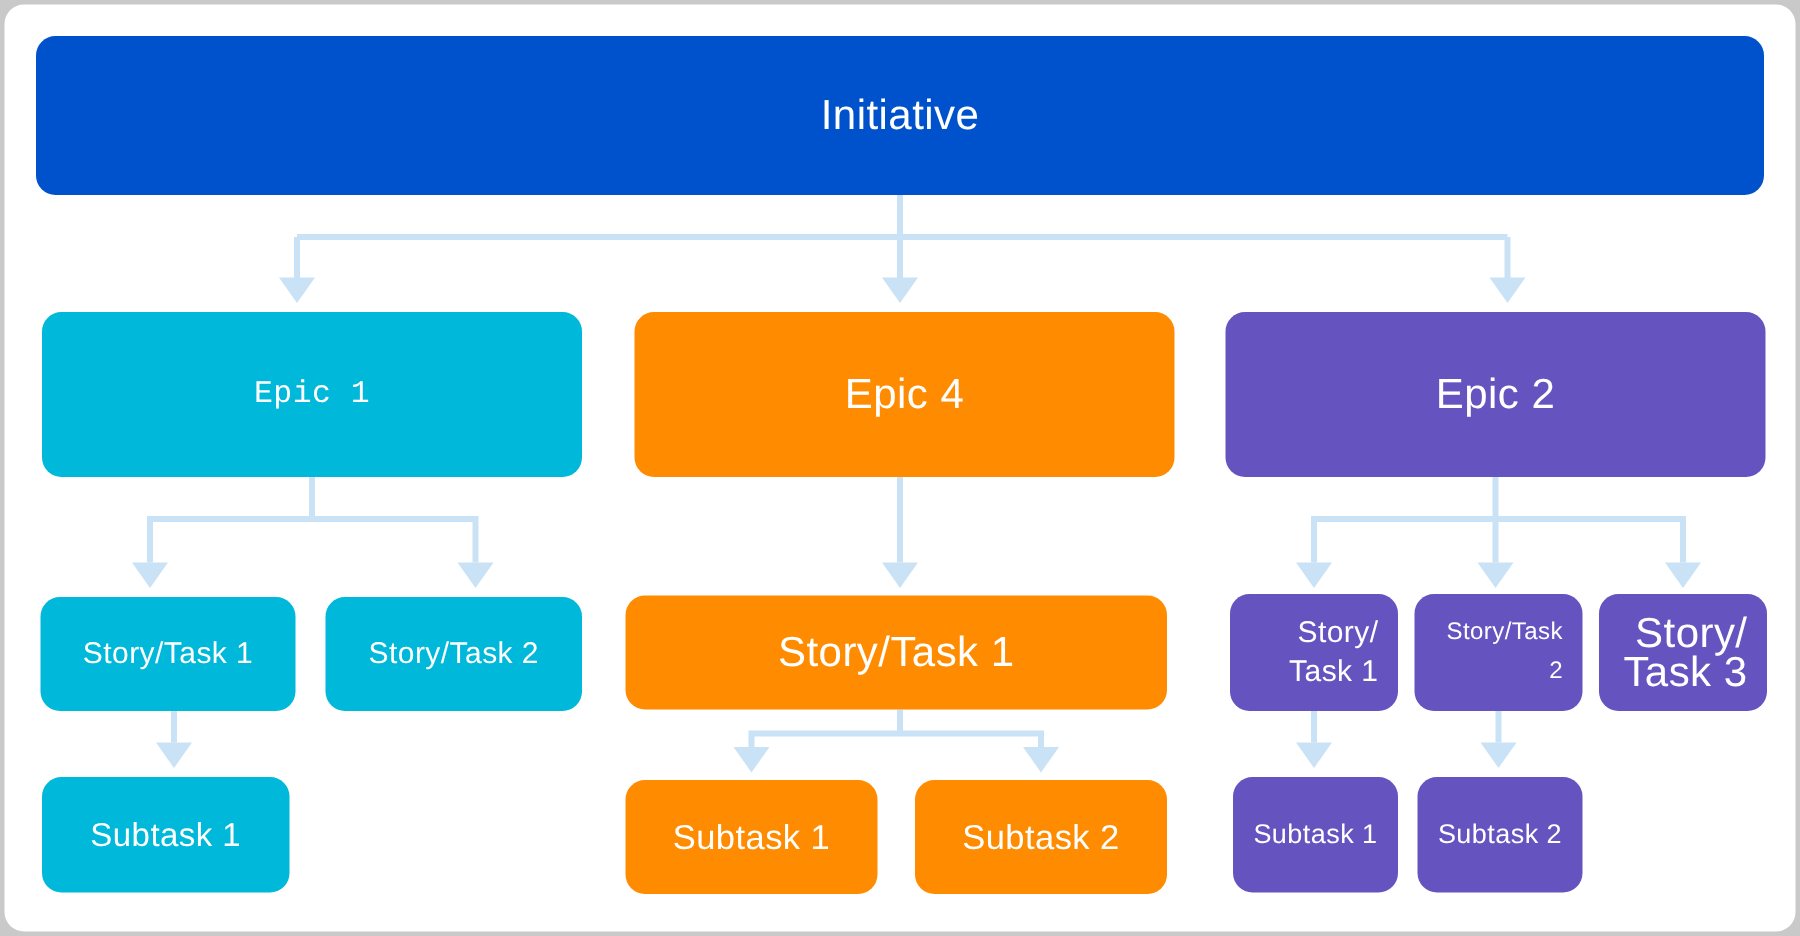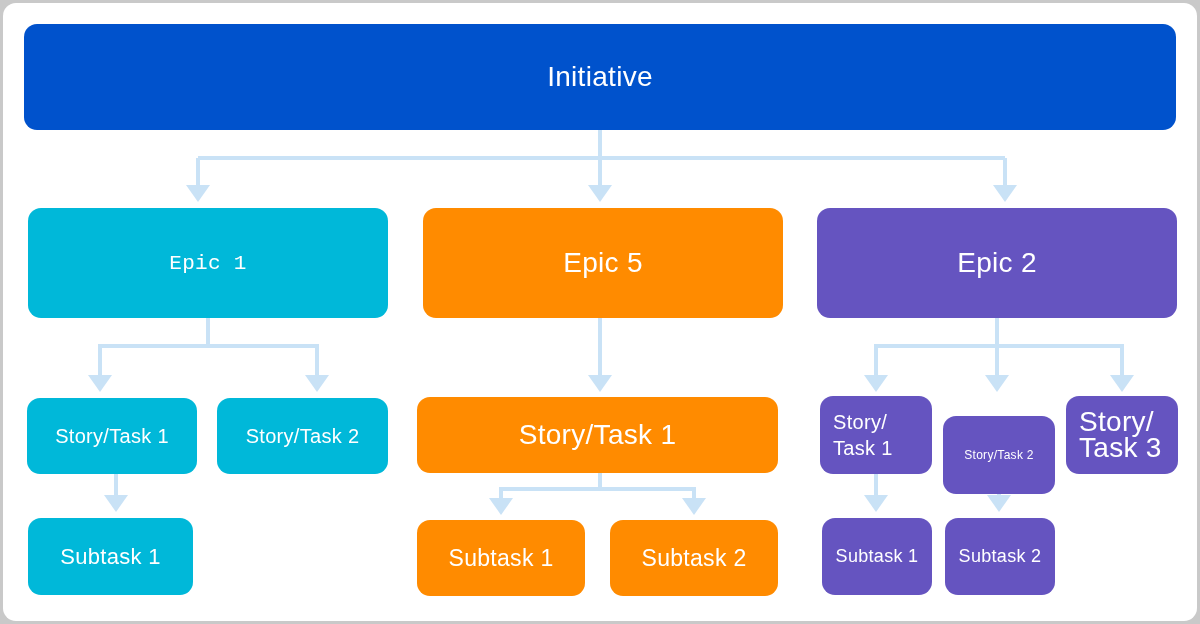--- a/index.html
+++ b/index.html
@@ -24,39 +24,39 @@
     pointer-events: none;
   }
   .connectors path { stroke: var(--connector, #c9e2f6); stroke-width: 4; fill: none; }
   .connectors polygon { fill: var(--connector, #c9e2f6); }
   .node {
     position: absolute;
     display: flex; align-items: center; justify-content: center;
     color: var(--text, #ffffff);
     border-radius: 13px;
     letter-spacing: 0.3px;
-    text-align: left;
+    text-align: right;
   }
   .nowrap { white-space: nowrap; }
 
   .n-initiative { left: 24px;  top: 24px;  width: 1152px; height: 106px; background: var(--initiative); font-size: 28px; }
   .n-epic1     { left: 28px;  top: 208px; width: 360px; height: 110px; background: var(--cyan);   font-size: 21px; font-family: Liberation Mono, monospace; }
   .n-epic2     { left: 423px; top: 208px; width: 360px; height: 110px; background: var(--orange); font-size: 28px; }
   .n-epic3     { left: 817px; top: 208px; width: 360px; height: 110px; background: var(--purple); font-size: 28px; }
 
   .n-c1s1   { left: 27px;  top: 398px; width: 170px; height: 76px; background: var(--cyan); font-size: 20px; }
   .n-c1s2   { left: 217px; top: 398px; width: 171px; height: 76px; background: var(--cyan); font-size: 20px; }
   .n-c1sub1 { left: 28px;  top: 518px; width: 165px; height: 77px; background: var(--cyan); font-size: 22px; }
 
   .n-c2s1   { left: 417px; top: 397px; width: 361px; height: 76px; background: var(--orange); font-size: 28px; }
   .n-c2sub1 { left: 417px; top: 520px; width: 168px; height: 76px; background: var(--orange); font-size: 23px; }
   .n-c2sub2 { left: 610px; top: 520px; width: 168px; height: 76px; background: var(--orange); font-size: 23px; }
 
   .n-c3s1   { left: 820px;  top: 396px; width: 112px; height: 78px; background: var(--purple); font-size: 20px; line-height: 26px; padding: 11px 13px; box-sizing: border-box; }
-  .n-c3s2   { left: 943px;  top: 396px; width: 112px; height: 78px; background: var(--purple); font-size: 12px; line-height: 26px; padding: 0 13px; box-sizing: border-box; margin-top: 20px; }
+  .n-c3s2   { left: 943px;  top: 396px; width: 112px; height: 78px; background: var(--purple); font-size: 16px; line-height: 26px; padding: 0 13px; box-sizing: border-box; }
   .n-c3s3   { left: 1066px; top: 396px; width: 112px; height: 78px; background: var(--purple); font-size: 28px; line-height: 26px; padding: 0 13px; box-sizing: border-box; }
   .n-c3sub1 { left: 822px;  top: 518px; width: 110px; height: 77px; background: var(--purple); font-size: 18px; }
   .n-c3sub2 { left: 945px;  top: 518px; width: 110px; height: 77px; background: var(--purple); font-size: 18px; }
 </style>
 </head>
 <body>
 
 <div class="frame">
   <div class="canvas"></div>
 
@@ -88,21 +88,21 @@
 
     <path d="M876 474 L876 495"></path>
     <polygon points="864,495 888,495 876,512"></polygon>
     <path d="M999 474 L999 495"></path>
     <polygon points="987,495 1011,495 999,512"></polygon>
   </svg>
 
   <div class="node n-initiative nowrap">Initiative</div>
 
   <div class="node n-epic1 nowrap">Epic 1</div>
-  <div class="node n-epic2 nowrap">Epic 5</div>
+  <div class="node n-epic2 nowrap">Epic 4</div>
   <div class="node n-epic3 nowrap">Epic 2</div>
 
   <div class="node n-c1s1 nowrap">Story/Task 1</div>
   <div class="node n-c1s2 nowrap">Story/Task 2</div>
   <div class="node n-c1sub1 nowrap">Subtask 1</div>
 
   <div class="node n-c2s1 nowrap">Story/Task 1</div>
   <div class="node n-c2sub1 nowrap">Subtask 1</div>
   <div class="node n-c2sub2 nowrap">Subtask 2</div>
 

